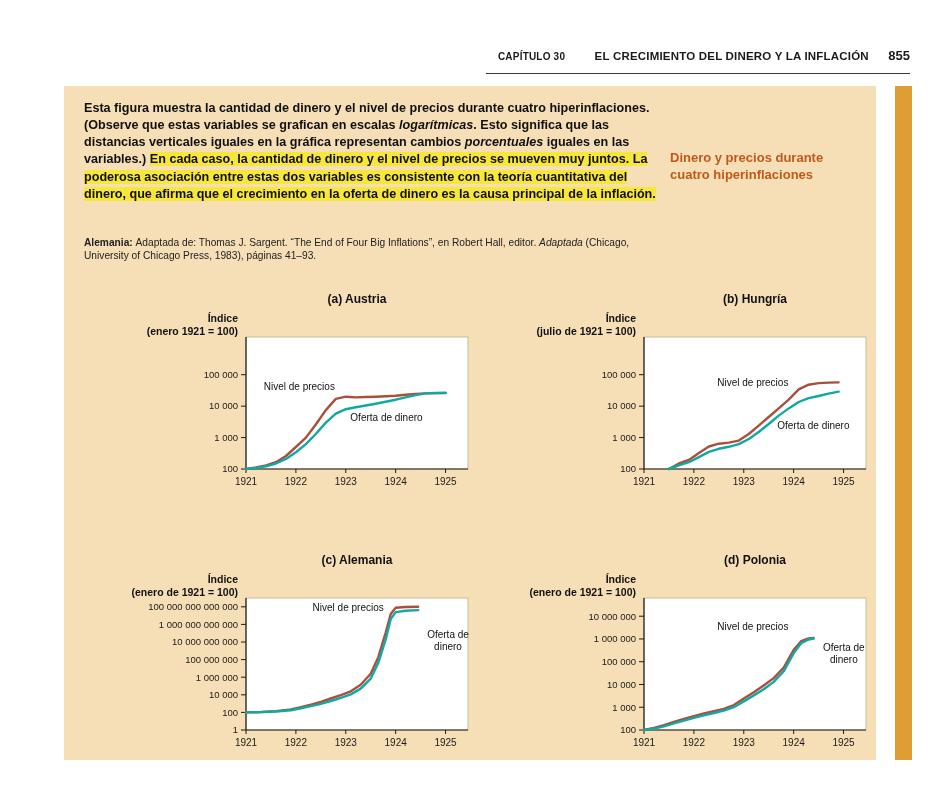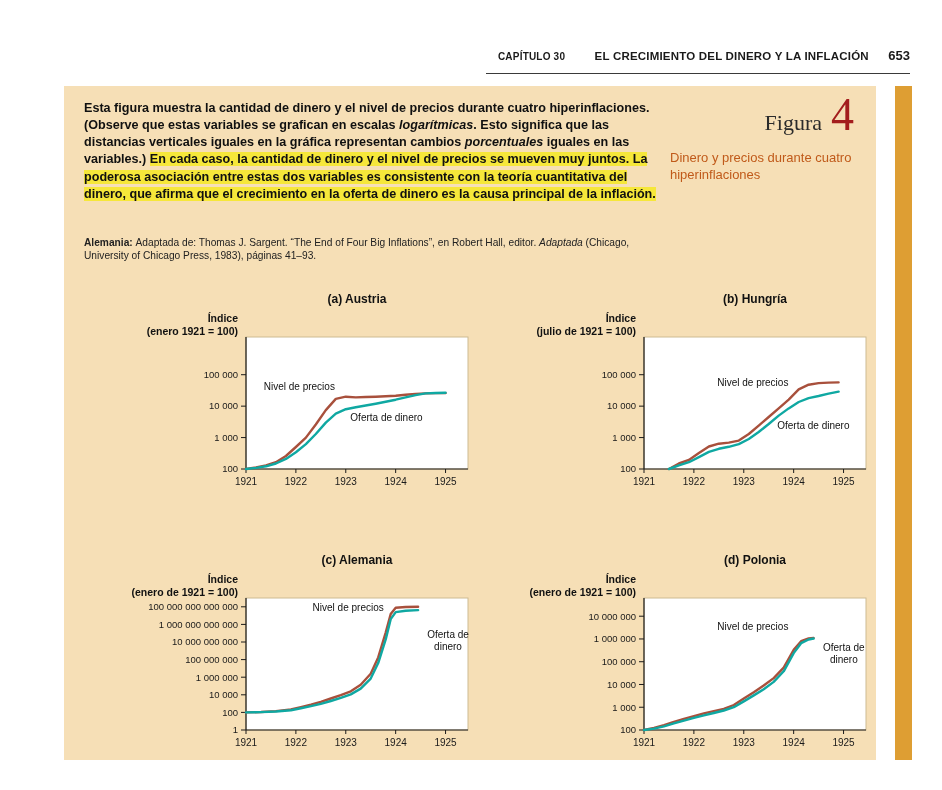--- a/index.html
+++ b/index.html
@@ -28,50 +28,46 @@
   .s-hl{background:var(--highlight,#f6e73a);}
   .sources{position:absolute;left:20px;top:150px;width:565px;font-size:10.2px;
            line-height:1.32;font-weight:normal;color:#222;}
 
   
   .figlabel{position:absolute;right:22px;top:6px;display:flex;align-items:baseline;}
   .figword{font-family:"Liberation Serif",serif;font-size:22px;color:#2b2b2b;}
   .fignum{font-family:"Liberation Serif",serif;font-size:46px;line-height:1;
           color:var(--figure_number,#a31d1d);margin-left:9px;}
   .figtitle{position:absolute;right:16px;top:64px;width:190px;font-size:13px;
-            font-weight:normal;line-height:1.3;color:var(--figure_title,#c05a1a);}
+            font-weight:bold;line-height:1.3;color:var(--figure_title,#c05a1a);}
 
   
   .grid{position:absolute;left:16px;top:190px;display:grid;
         grid-template-columns:392px 392px;column-gap:6px;row-gap:26px;}
   figure.chart{margin:16px;width:392px;}
   figure.chart figcaption{width:222px;margin-left:150px;margin-bottom:5px;
         font-size:12px;font-weight:bold;text-align:center;color:#111;}
   svg.chartsvg{display:block;}
   svg.chartsvg text{font-family:"Liberation Sans",sans-serif;}
 </style>
 </head>
 <body>
 
 <div class="page">
 
   <div class="header">
     <span class="chap">CAPÍTULO 30</span>
     <span class="htitle">EL CRECIMIENTO DEL DINERO Y LA INFLACIÓN</span>
-    <span class="pnum">653</span>
+    <span class="pnum">855</span>
   </div>
 
   <div class="panel">
     <div class="caption"><span class="s-n">Esta figura muestra la cantidad de dinero y el nivel de precios durante cuatro hiperinflaciones. (Observe que estas variables se grafican en escalas </span><span class="s-i">logarítmicas</span><span class="s-n">. Esto significa que las distancias verticales iguales en la gráfica representan cambios </span><span class="s-i">porcentuales</span><span class="s-n"> iguales en las variables.) </span><span class="s-hl">En cada caso, la cantidad de dinero y el nivel de precios se mueven muy juntos. La poderosa asociación entre estas dos variables es consistente con la teoría cuantitativa del dinero, que afirma que el crecimiento en la oferta de dinero es la causa principal de la inflación.</span></div>
     <div class="sources"><span class="s-b">Alemania: </span><span class="s-n">Adaptada de: Thomas J. Sargent. “The End of Four Big Inflations”, en Robert Hall, editor. </span><span class="s-i">Adaptada</span><span class="s-n"> (Chicago, University of Chicago Press, 1983), páginas 41–93.</span></div>
 
-    <div class="figlabel">
-      <span class="figword">Figura</span>
-      <span class="fignum">4</span>
-    </div>
     <div class="figtitle">Dinero y precios durante cuatro hiperinflaciones</div>
 
     <div class="grid">
       <figure class="chart">
         <figcaption>(a) Austria</figcaption>
         <svg class="chartsvg" width="390" height="184">
             <rect x="150" y="26" width="222" height="132" fill="#ffffff" stroke="#cdbb92" stroke-width="1"></rect>
             <g font-size="9.5">
               <line x1="145" y1="63.71428571428571" x2="150" y2="63.71428571428571" stroke="#1a1a1a" stroke-width="1"></line>
               <text x="142" y="67.0142857142857" text-anchor="end" fill="#1a1a1a">100 000</text>

